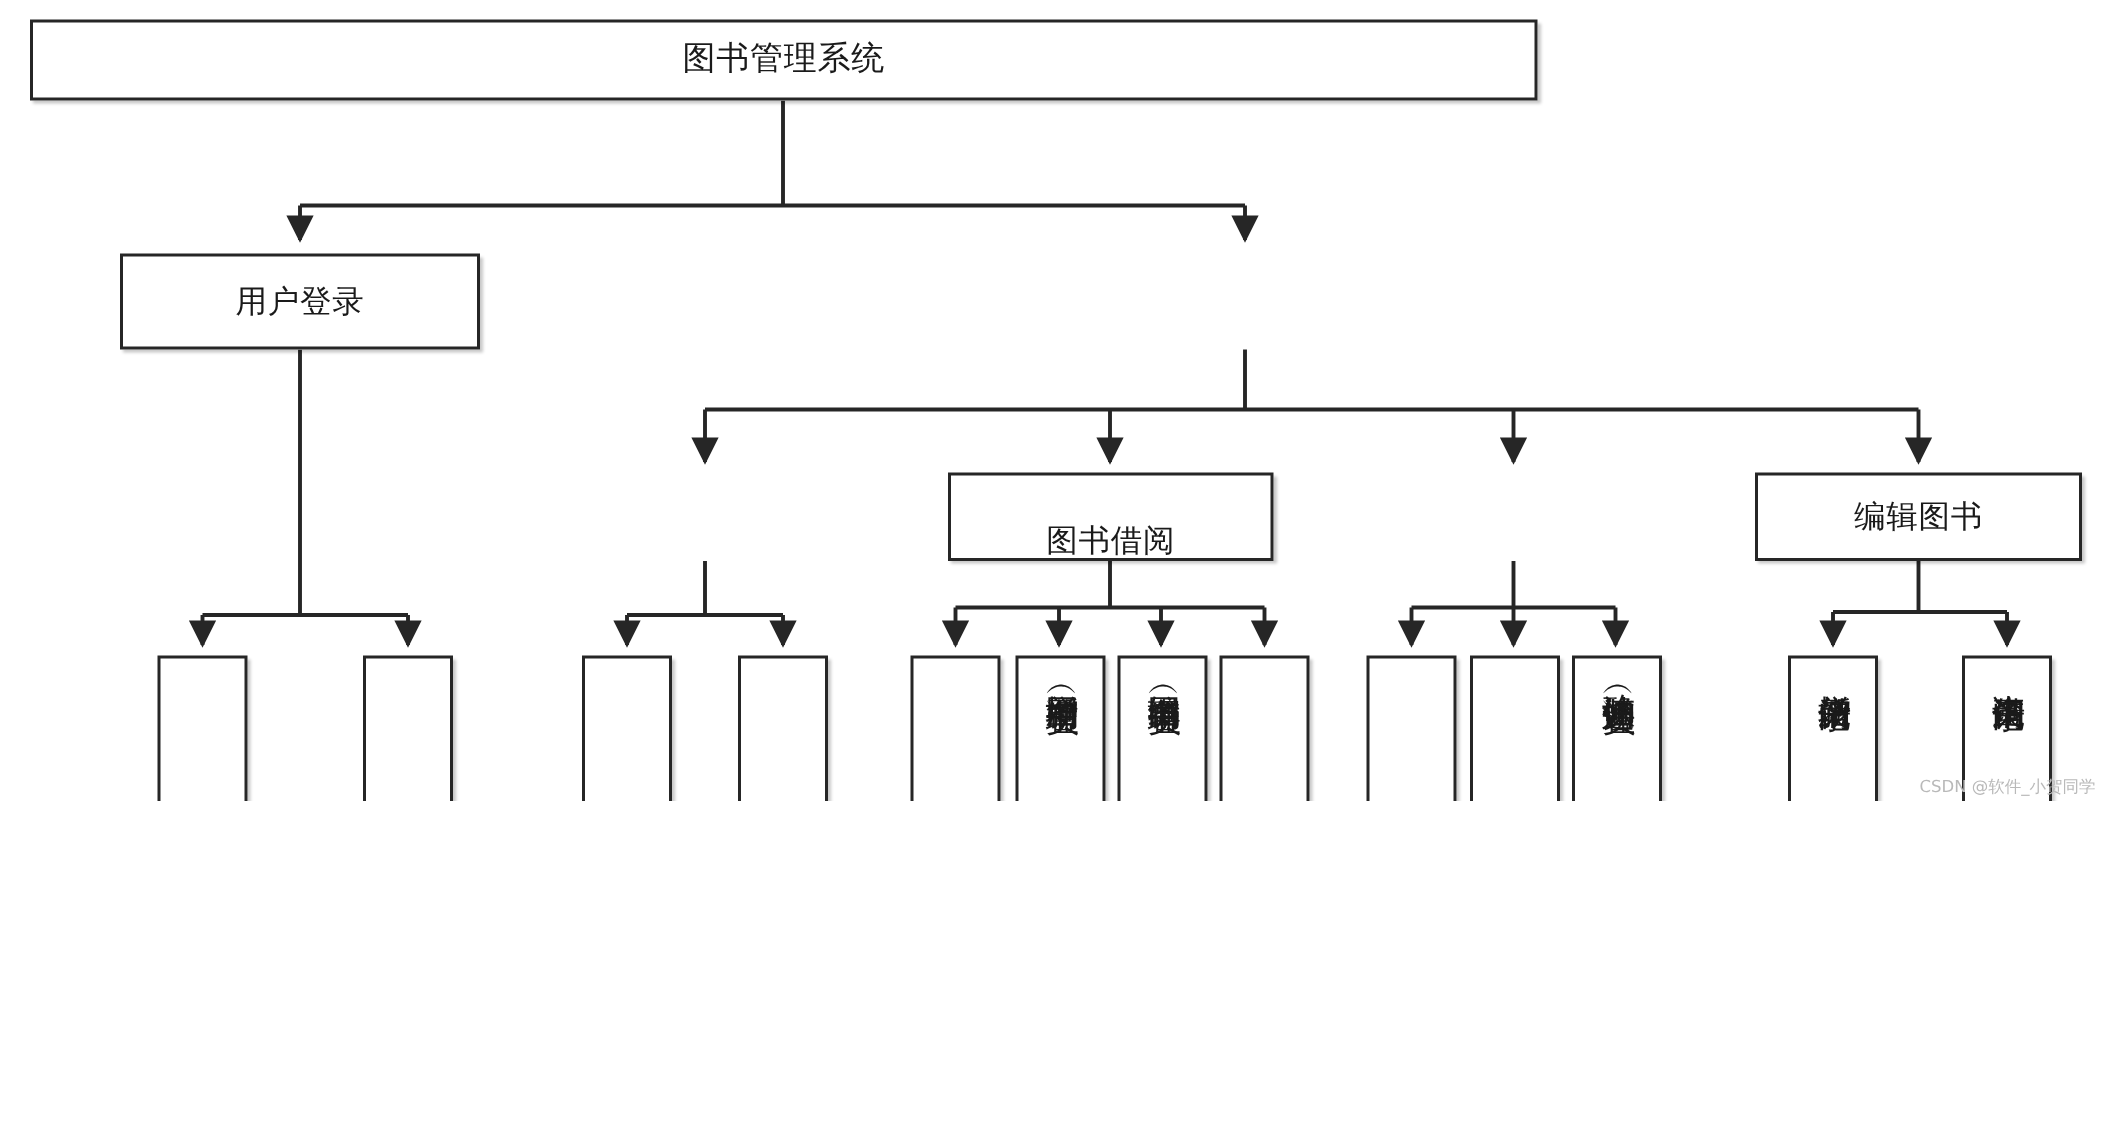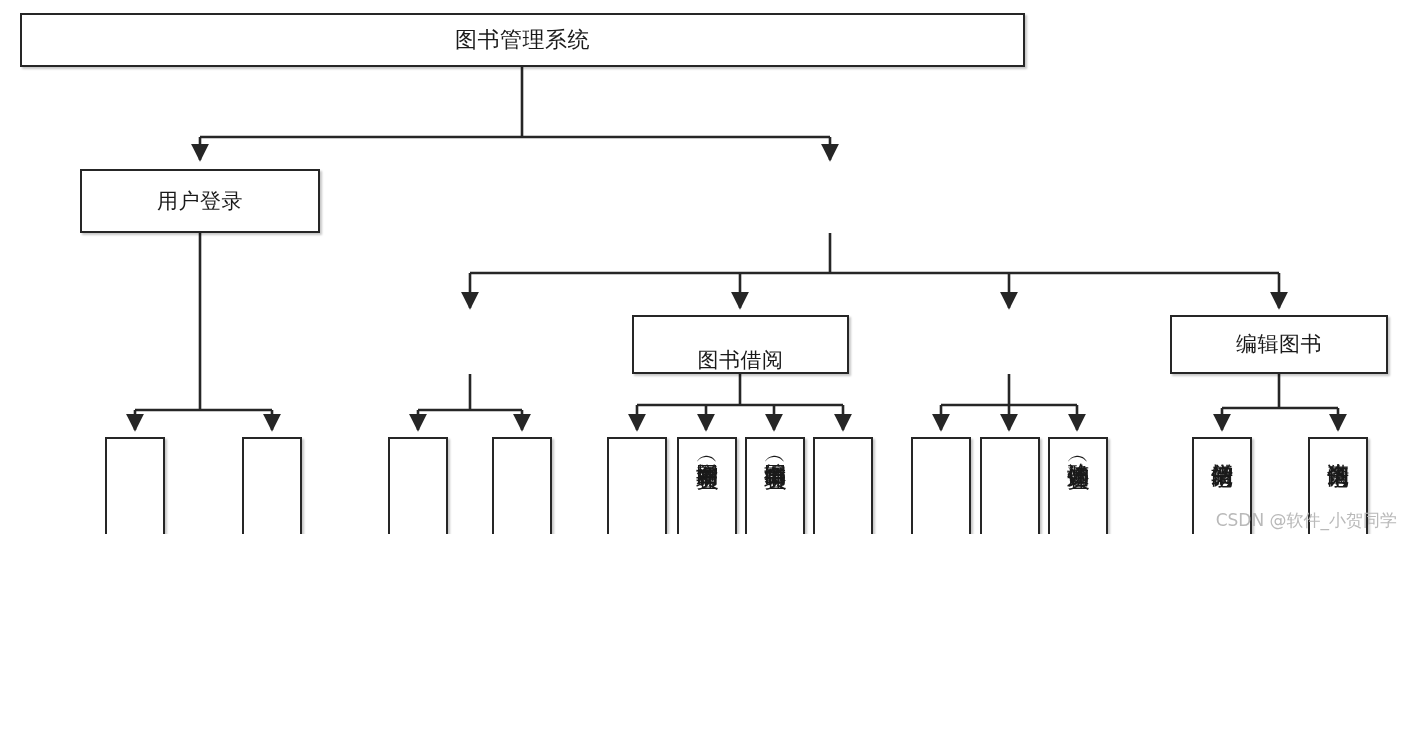--- a/index.html
+++ b/index.html
@@ -64,21 +64,21 @@
     letter-spacing: 1px;
     white-space: nowrap;
   }
   .node.v.mid .label {
     margin-top: 72px;
   }
   .watermark {
     position: absolute;
     right: 8px;
     bottom: 2px;
-    font-size: 17px;
+    font-size: 11px;
     color: #b9b9b9;
     font-family: "DejaVu Sans", "Liberation Sans", sans-serif;
     white-space: nowrap;
     user-select: none;
   }
 </style>
 </head>
 <body>
 
 <div id="canvas">

